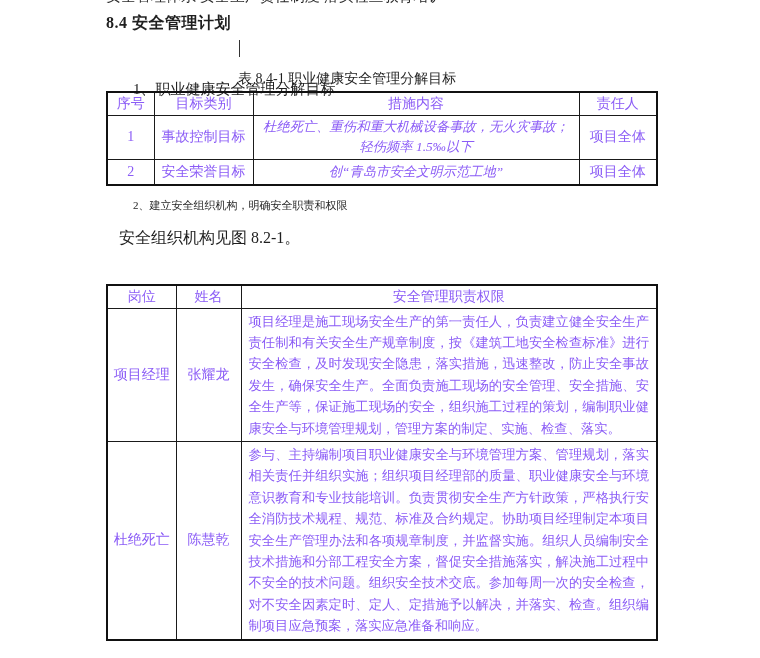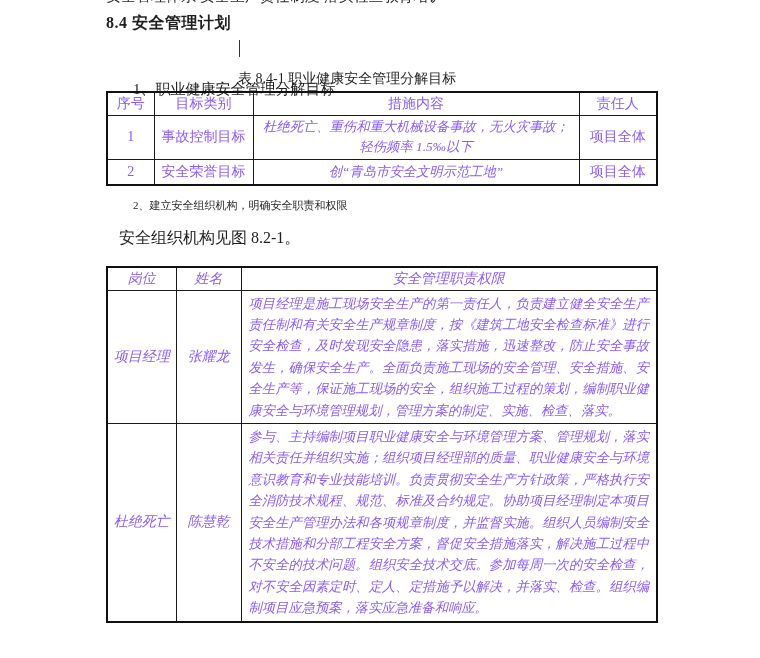--- a/index.html
+++ b/index.html
@@ -41,21 +41,21 @@
   .para-1 { left: 119px; top: 228px; font-size: 16px; }
   .caption-2 { left: 119px; top: 258px; font-size: 15px; }
 
   table {
     border-collapse: collapse;
     table-layout: fixed;
     font-size: 14px;
     color: #8b5cf6;
   }
   .t1 { left: 106px; top: 91px; width: 550px; }
-  .t2 { left: 106px; top: 266px; width: 550px; font-style: italic; }
+  .t2 { left: 106px; top: 284px; width: 550px; }
   td, th {
     border: 1px solid #1a1a1a;
     font-weight: normal;
     text-align: center;
     vertical-align: middle;
     padding: 1px 4px;
     overflow: hidden;
   }
   table { border: 2px solid #111; }
   .t1 .r-head { height: 23px; }

